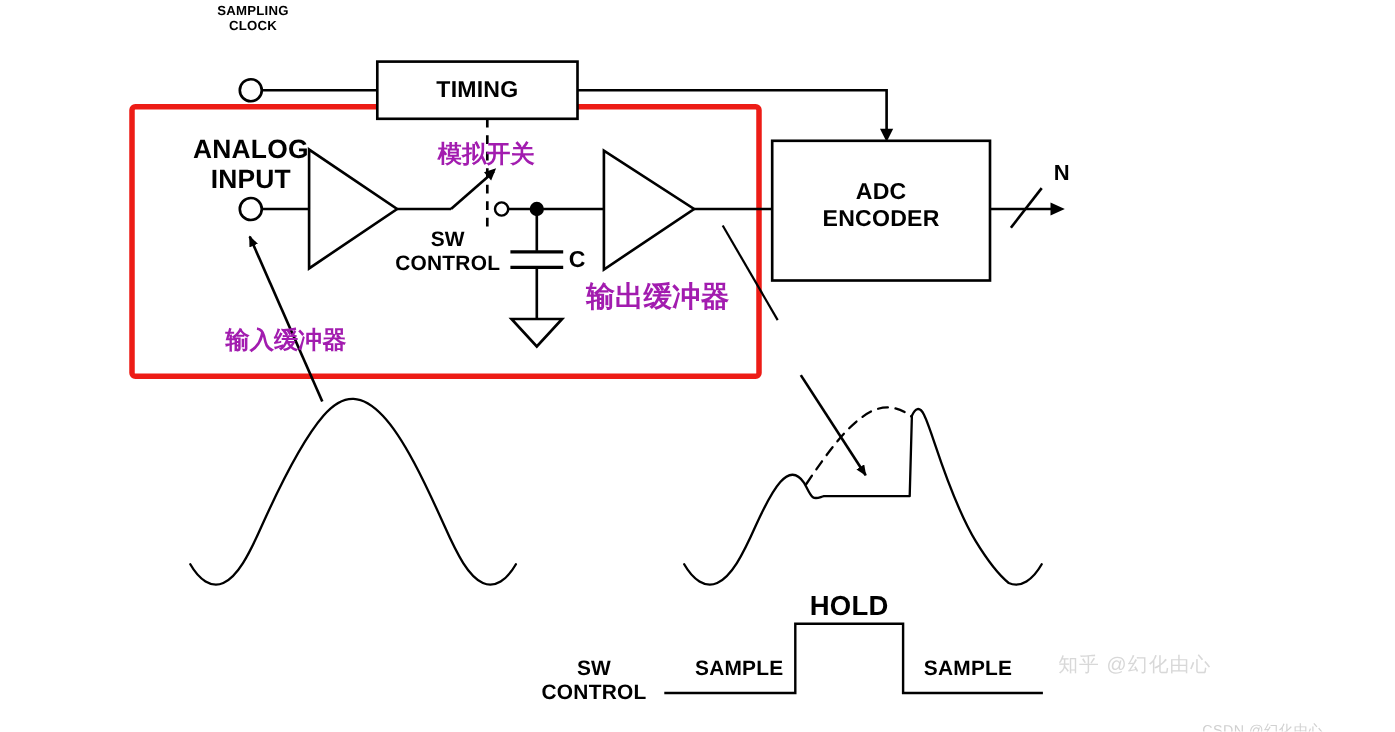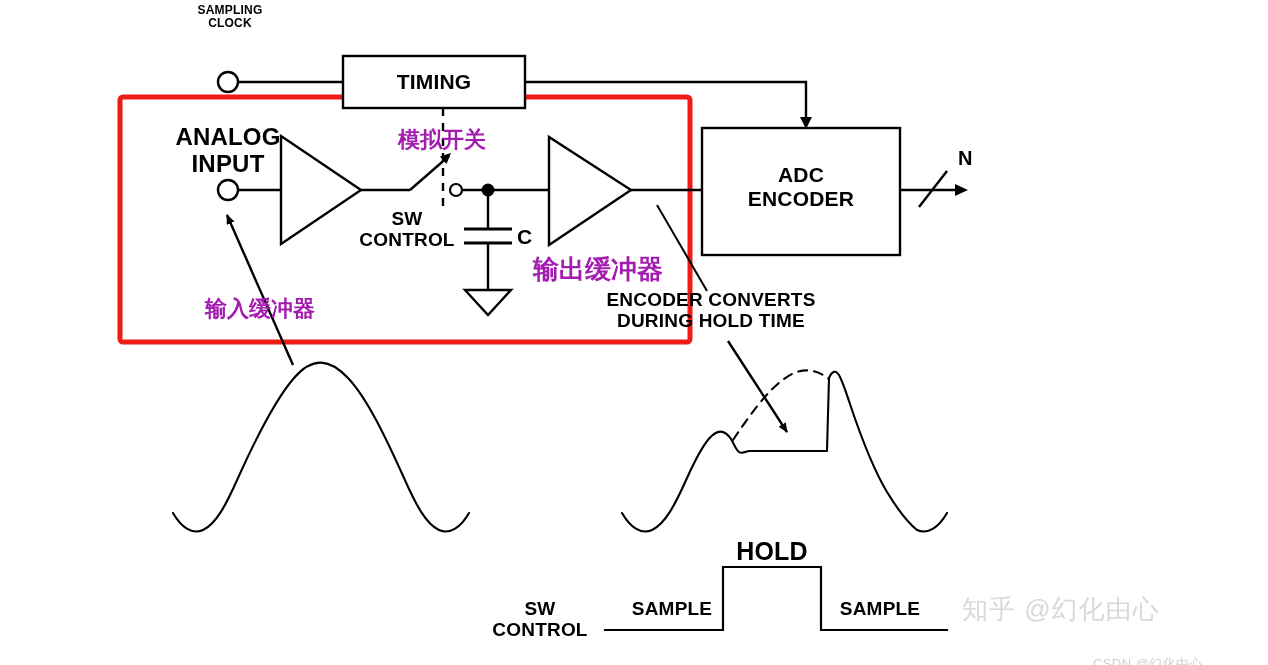--- a/index.html
+++ b/index.html
@@ -42,21 +42,21 @@
     font-weight: bold;
     letter-spacing: 0px;
   }
   .wm {
     position: absolute;
     color: #d8d8d8;
     font-family: "Liberation Sans", sans-serif;
     white-space: pre;
     user-select: none;
   }
-  .wm.big { font-size: 26px; letter-spacing: 1px; }
+  .wm.big { font-size: 18px; letter-spacing: 1px; }
   .wm.small { font-size: 13px; letter-spacing: 0.4px; color: #d0d0d0; }
 </style>
 </head>
 <body>
 
 <div id="stage">
 
   <svg class="diagram" viewBox="0 0 1268 665">
     <defs>
       <marker id="arrowBlack" markerWidth="11" markerHeight="11" refX="9" refY="4.2" orient="auto" markerUnits="userSpaceOnUse">
@@ -159,22 +159,20 @@
 
   <div class="lbl" style="left:517px; top:225px; font-size:21px;">C</div>
 
   <div class="lbl red" style="left:533px; top:255px; font-size:26px;">输出缓冲器</div>
 
   <div class="lbl center" style="left:702px; top:163px; width:198px; font-size:21px;">ADC
 ENCODER</div>
 
   <div class="lbl" style="left:958px; top:147px; font-size:20px;">N</div>
 
-  <div class="lbl center" style="left:588px; top:289px; width:246px; font-size:19px;">ENCODER CONVERTS
-DURING HOLD TIME</div>
 
   <div class="lbl center" style="left:480px; top:598px; width:120px; font-size:19px;">SW
 CONTROL</div>
 
   <div class="lbl center" style="left:616px; top:598px; width:112px; font-size:19px;">SAMPLE</div>
 
   <div class="lbl center" style="left:718px; top:537px; width:108px; font-size:25px;">HOLD</div>
 
   <div class="lbl center" style="left:824px; top:598px; width:112px; font-size:19px;">SAMPLE</div>
 

